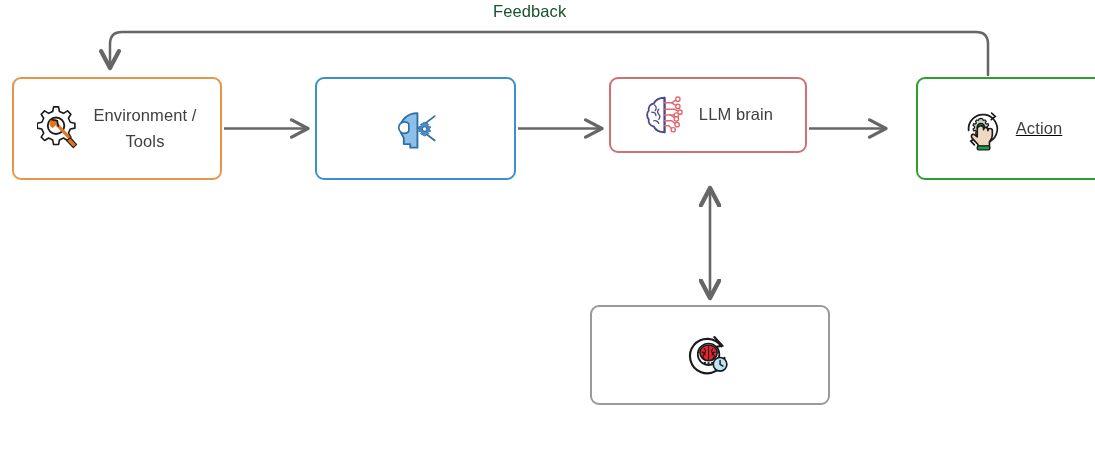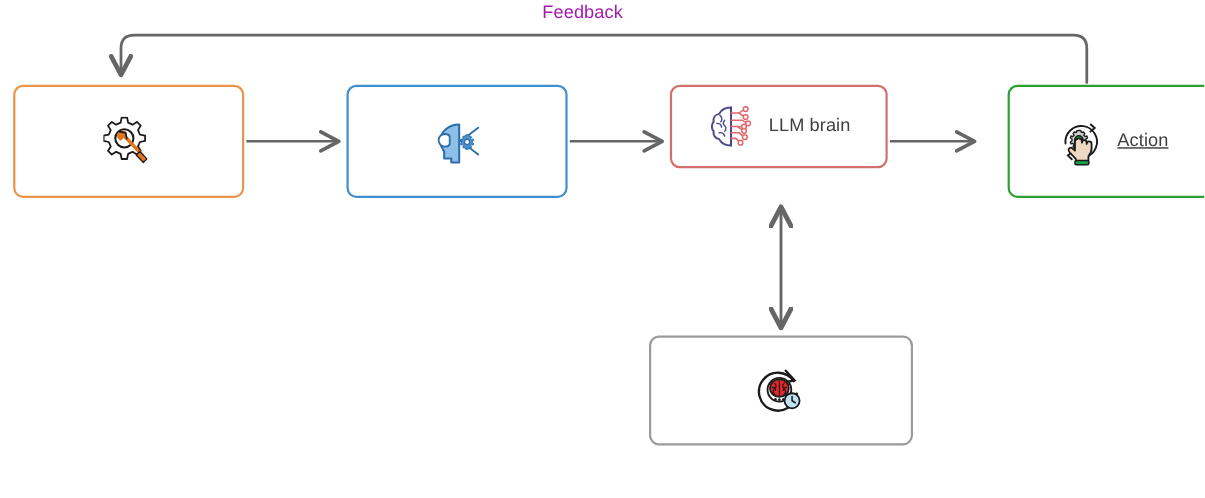--- a/index.html
+++ b/index.html
@@ -76,21 +76,21 @@
     left: 0; top: 0;
     width: 1095px;
     height: 453px;
     pointer-events: none;
   }
   #feedback-label {
     position: absolute;
     left: 493px;
     top: 2px;
     font-size: 16.5px;
-    color: #a21caf;
+    color: #14532d;
     letter-spacing: 0.1px;
   }
 </style>
 </head>
 <body>
 
 <div id="canvas">
 
   <svg id="connectors" viewBox="0 0 1095 453" xmlns="http://www.w3.org/2000/svg">
     <defs>
@@ -122,20 +122,22 @@
           <path d="M28 6 L36 6 L37.5 13.5 L44 16.5 L50.5 12.5 L56 18 L52 24.5 L55 31 L62.5 32.5 L62.5 40.5 L55 42 L52 48.5 L56 55 L50.5 60.5 L44 56.5 L37.5 59.5 L36 67 L28 67 L26.5 59.5 L20 56.5 L13.5 60.5 L8 55 L12 48.5 L9 42 L1.5 40.5 L1.5 32.5 L9 31 L12 24.5 L8 18 L13.5 12.5 L20 16.5 L26.5 13.5 Z" transform="translate(-1,-4) scale(0.86)"></path>
           <circle cx="26.5" cy="27.5" r="11.5"></circle>
         </g>
         <g stroke="#E2761B" stroke-width="4.4" stroke-linecap="round" fill="none">
           <path d="M27.5 25.5 L49.5 49"></path>
         </g>
         <path d="M30 22.5 a6.5 6.5 0 1 0 -8 8 z" fill="#E2761B"></path>
         <path d="M46 44 L55 53.5 L50.5 58 L41.5 48.5 Z" fill="#E2761B" stroke="#1b1b1b" stroke-width="1.6" stroke-linejoin="round"></path>
         <path d="M20.5 19 l7.5 1.5 l1.5 7.5" fill="none" stroke="#1b1b1b" stroke-width="2.2" stroke-linecap="round"></path>
       </svg>
+      <span class="node-label">Environment /
+Tools</span>
     </div>
   </div>
 
   <div class="node" id="perception-node">
     <div class="node-inner">
       <svg class="node-icon" viewBox="0 0 64 64" xmlns="http://www.w3.org/2000/svg">
         <path d="M34 10 C20 10 10 20 10 31 C10 38 13 41 15 44 L15 53 L24 53 L24 58 L34 58 L34 10 Z" fill="#8CC0E8" stroke="#2E6FA8" stroke-width="2.6" stroke-linejoin="round"></path>
         <path d="M16 22 c-5 0 -8 4 -8 8 c0 5 4 8 8 8 c3 0 5 -1 6 -3 l0 -10 c-1 -2 -3 -3 -6 -3 z" fill="#ffffff" stroke="#2E6FA8" stroke-width="2.3" stroke-linejoin="round"></path>
         <g stroke="#2E6FA8" stroke-width="2.4" fill="none" stroke-linecap="round">
           <path d="M36 31 L58 14"></path>

